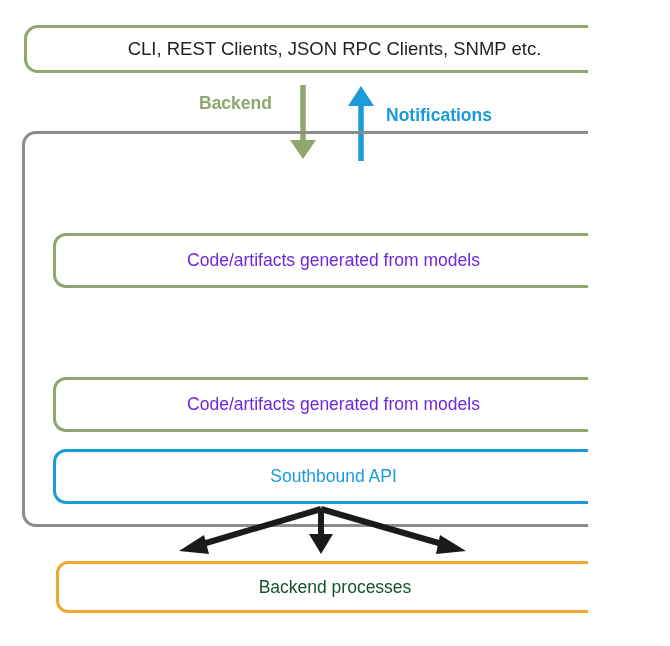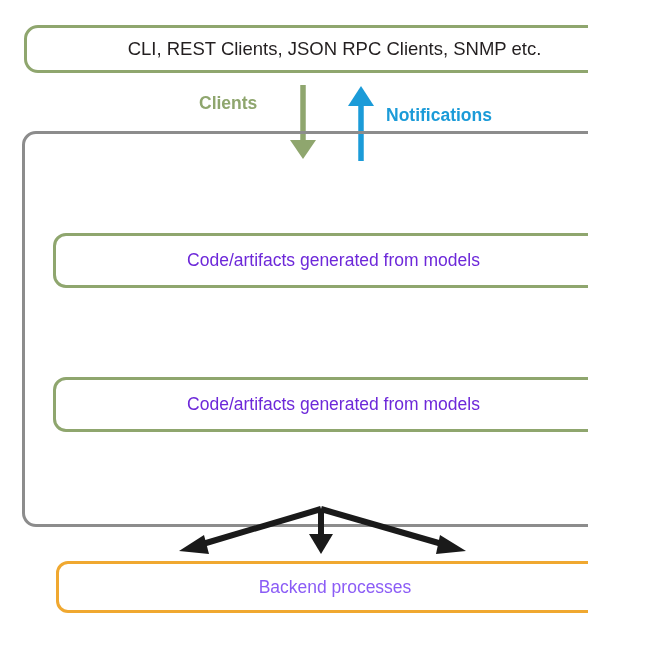--- a/index.html
+++ b/index.html
@@ -92,21 +92,21 @@
   #backend-box {
     left: 56px;
     top: 561px;
     width: 558px;
     height: 52px;
     border-width: 3px;
     border-color: #F0A830;
     border-radius: 12px;
   }
   #backend-box .box-label {
-    color: #8b5cf6;
+    color: #14532d;
     font-size: 17.5px;
   }
 
   
   .flow-label {
     position: absolute;
     font-size: 17.5px;
     font-weight: bold;
     white-space: nowrap;
     line-height: 1;
@@ -150,21 +150,21 @@
 </style>
 </head>
 <body>
 
 <div id="canvas">
 
   <div class="box" id="clients-box">
     <span class="box-label">CLI, REST Clients, JSON RPC Clients, SNMP etc.</span>
   </div>
 
-  <div class="flow-label" id="program-label">Clients</div>
+  <div class="flow-label" id="program-label">Backend</div>
 
   <div class="flow-label" id="notifications-label">Notifications</div>
 
   <svg class="arrow-svg" id="program-arrow" viewBox="0 0 670 646">
     <line x1="303" y1="85" x2="303" y2="144" stroke="#8FA66E" stroke-width="5.5" stroke-linecap="butt"></line>
     <polygon points="290,140 316,140 303,159" fill="#8FA66E"></polygon>
   </svg>
 
   <svg class="arrow-svg" id="notifications-arrow" viewBox="0 0 670 646">
     <line x1="361" y1="161" x2="361" y2="102" stroke="#1B9BD8" stroke-width="5.5" stroke-linecap="butt"></line>
@@ -176,20 +176,23 @@
 
   <div class="box layer-box layer-green" id="layer-codegen-1">
     <span class="box-label">Code/artifacts generated from models</span>
   </div>
 
 
   <div class="box layer-box layer-green" id="layer-codegen-2">
     <span class="box-label">Code/artifacts generated from models</span>
   </div>
 
+  <div class="box layer-box layer-blue" id="layer-southbound">
+    <span class="box-label">Southbound API</span>
+  </div>
 
   <svg class="arrow-svg" id="backend-arrows" viewBox="0 0 670 646">
 
     <line x1="321" y1="509" x2="196" y2="546" stroke="#1A1A1A" stroke-width="6" stroke-linecap="butt"></line>
     <polygon points="179,551 204,535 209,554" fill="#1A1A1A"></polygon>
 
     <line x1="321" y1="509" x2="321" y2="538" stroke="#1A1A1A" stroke-width="6" stroke-linecap="butt"></line>
     <polygon points="309,534 333,534 321,554" fill="#1A1A1A"></polygon>
 
     <line x1="321" y1="509" x2="449" y2="546" stroke="#1A1A1A" stroke-width="6" stroke-linecap="butt"></line>

